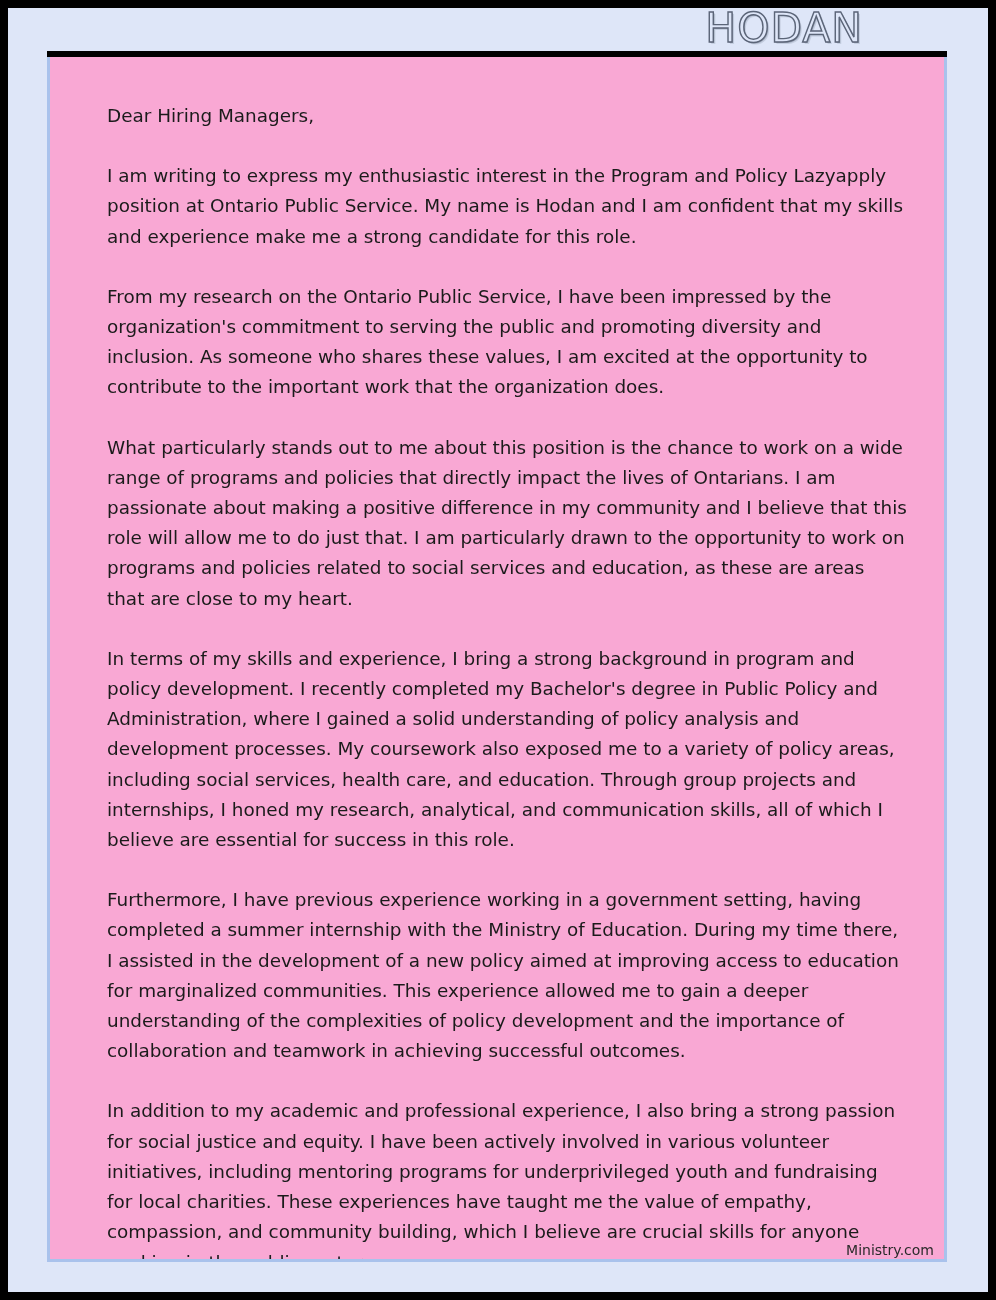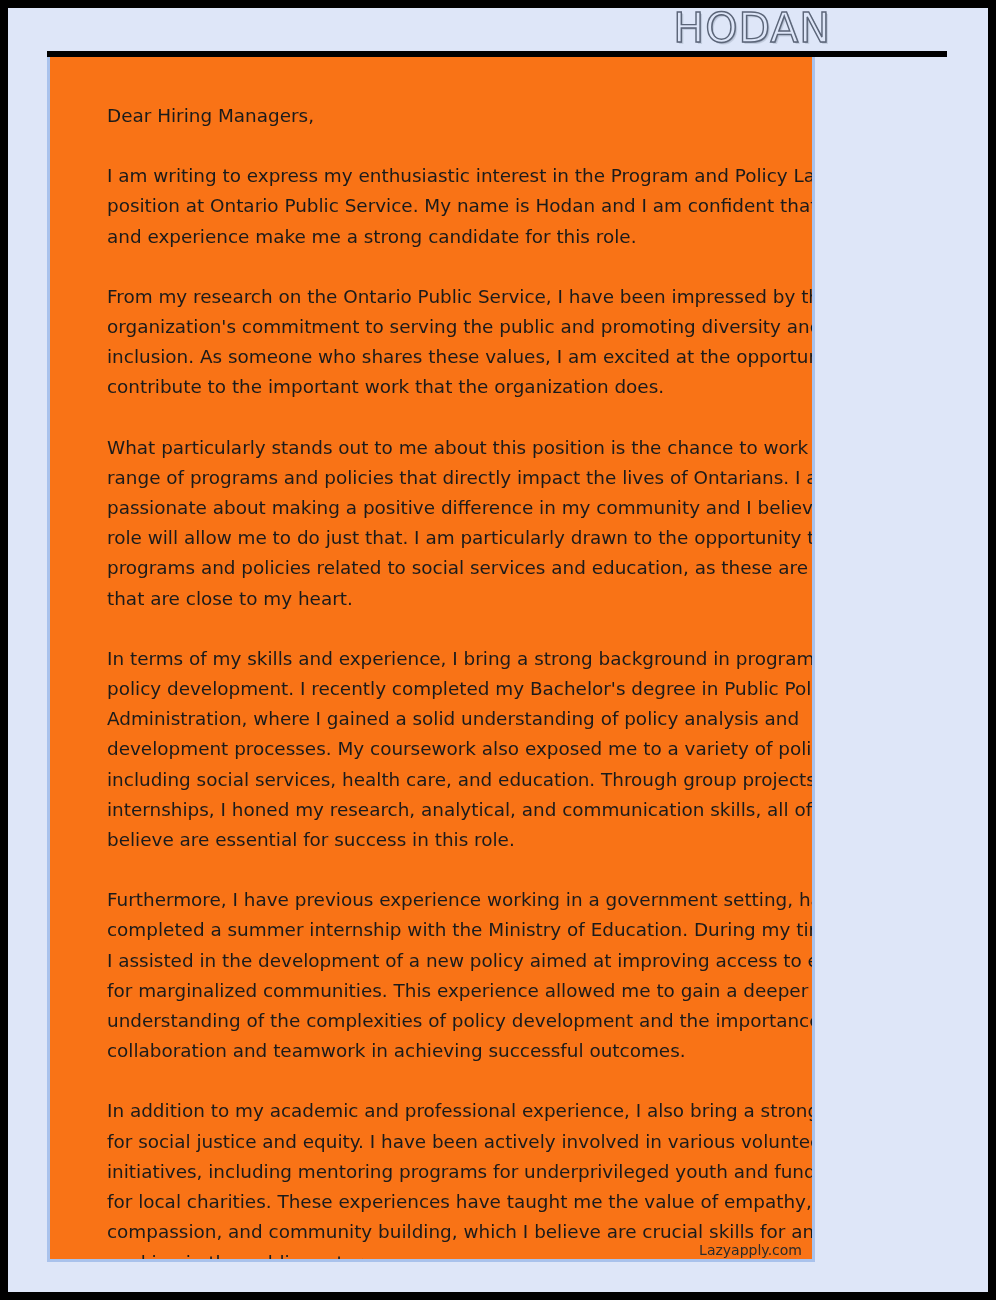--- a/index.html
+++ b/index.html
@@ -36,20 +36,21 @@
     overflow: hidden;
   }
 
   
   #header-band {
     position: absolute;
     left: 0;
     top: 0;
     width: 859px;
     height: 43px;
+    padding-left: 32px;
   }
 
   #letterhead-name {
     position: absolute;
     right: 36px;
     top: -2px;
     font-family: "DejaVu Sans", sans-serif;
     font-size: 41px;
     font-weight: 400;
     letter-spacing: 1px;
@@ -71,23 +72,23 @@
     width: 900px;
     height: 6px;
     background: #000000;
   }
 
   
   #letter-sheet {
     position: absolute;
     left: 39px;
     top: 49px;
-    width: 768px;
+    width: 900px;
     height: 1205px;
-    background: #f97316;
+    background: #f9a8d4;
     border-left: 3px solid #a9c2ec;
     border-right: 3px solid #a9c2ec;
     border-bottom: 3px solid #a9c2ec;
     box-sizing: border-box;
     overflow: hidden;
   }
 
   #letter-body {
     position: absolute;
     left: 57px;
@@ -138,17 +139,17 @@
       <div id="letter-body">
         <p class="letter-paragraph">Dear Hiring Managers,</p>
         <p class="letter-paragraph">I am writing to express my enthusiastic interest in the Program and Policy Lazyapply position at Ontario Public Service. My name is Hodan and I am confident that my skills and experience make me a strong candidate for this role.</p>
         <p class="letter-paragraph">From my research on the Ontario Public Service, I have been impressed by the organization's commitment to serving the public and promoting diversity and inclusion. As someone who shares these values, I am excited at the opportunity to contribute to the important work that the organization does.</p>
         <p class="letter-paragraph">What particularly stands out to me about this position is the chance to work on a wide range of programs and policies that directly impact the lives of Ontarians. I am passionate about making a positive difference in my community and I believe that this role will allow me to do just that. I am particularly drawn to the opportunity to work on programs and policies related to social services and education, as these are areas that are close to my heart.</p>
         <p class="letter-paragraph">In terms of my skills and experience, I bring a strong background in program and policy development. I recently completed my Bachelor's degree in Public Policy and Administration, where I gained a solid understanding of policy analysis and development processes. My coursework also exposed me to a variety of policy areas, including social services, health care, and education. Through group projects and internships, I honed my research, analytical, and communication skills, all of which I believe are essential for success in this role.</p>
         <p class="letter-paragraph">Furthermore, I have previous experience working in a government setting, having completed a summer internship with the Ministry of Education. During my time there, I assisted in the development of a new policy aimed at improving access to education for marginalized communities. This experience allowed me to gain a deeper understanding of the complexities of policy development and the importance of collaboration and teamwork in achieving successful outcomes.</p>
         <p class="letter-paragraph">In addition to my academic and professional experience, I also bring a strong passion for social justice and equity. I have been actively involved in various volunteer initiatives, including mentoring programs for underprivileged youth and fundraising for local charities. These experiences have taught me the value of empathy, compassion, and community building, which I believe are crucial skills for anyone working in the public sector.</p>
       </div>
 
-      <div id="watermark">Lazyapply.com</div>
+      <div id="watermark">Ministry.com</div>
     </div>
 
   </div>
 </div>
 
 </body></html>

